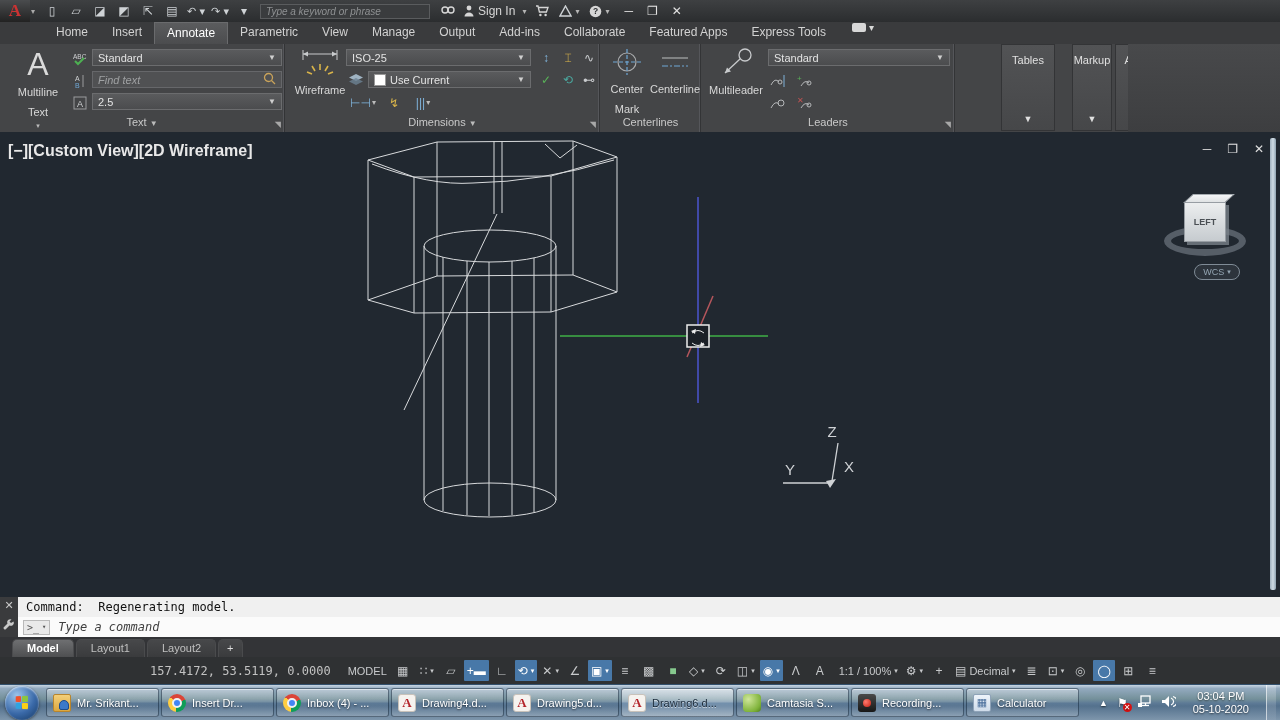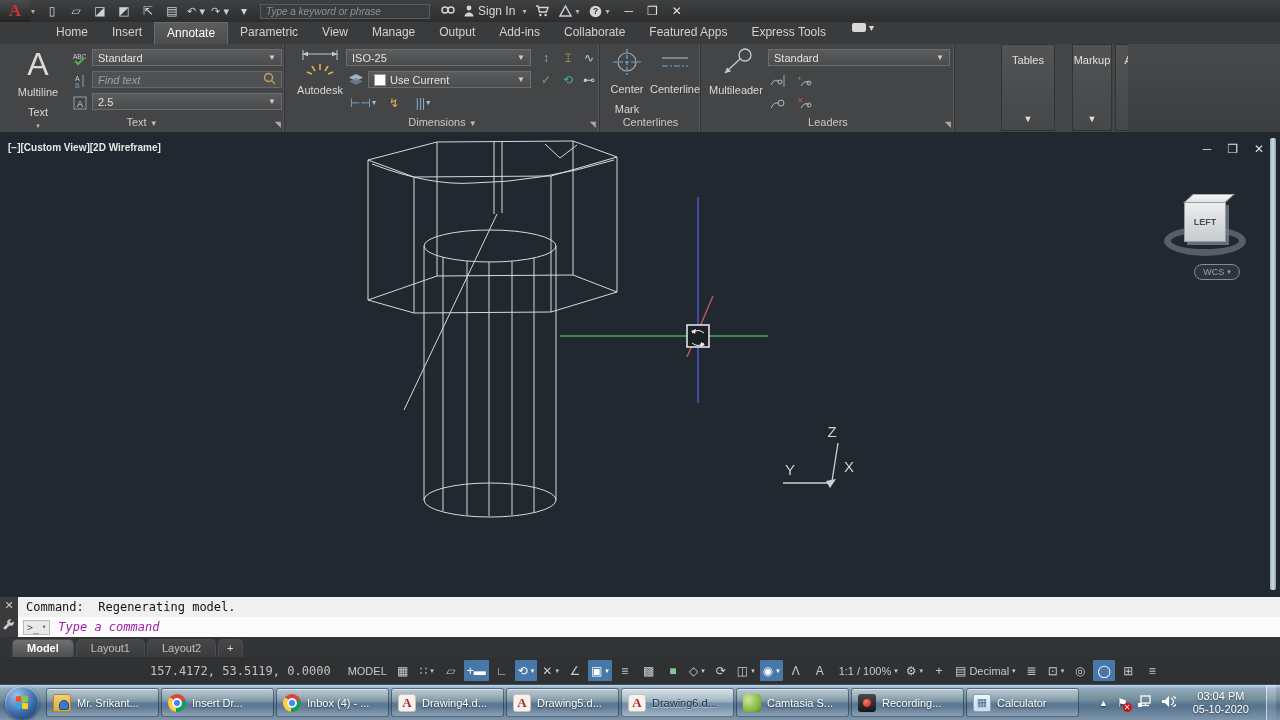--- a/index.html
+++ b/index.html
@@ -66,21 +66,21 @@
   .collapsed { position:absolute; top:0; height:87px; background:linear-gradient(#525355,#464749);
     border:1px solid #333436; display:flex; flex-direction:column; align-items:center;margin-left:44px; }
   .collapsed .clabel { margin-top:9px; font-size:11px; color:#e0e0e0; }
   .collapsed .ccaret { margin-top:auto; margin-bottom:6px; color:#e0e0e0; font-size:9px; }
   .ribbon-rest { position:absolute; right:0; top:0; width:152px; height:88px;
     background:linear-gradient(#48494b,#3d3e40); }
 
   
   .viewport { position:absolute; top:132px; left:0; width:1280px; height:465px;
     background:#212830; overflow:hidden; }
-  .vp-label { position:absolute; top:10px; left:8px; color:#e8e8e8; font-size:10px; font-weight:bold; }
+  .vp-label { position:absolute; top:10px; left:8px; color:#e8e8e8; font-size:16px; font-weight:bold; }
   .vp-label span { cursor:default; }
   .vp-winbtns { position:absolute; top:10px; right:16px; color:#e0e0e0; font-size:12px;
     display:flex; gap:16px; }
   .vp-scroll { position:absolute; top:6px; right:4px; width:6px; height:452px;
     background:linear-gradient(90deg,#9fb0bd,#cfdbe4,#8fa2b0); border-radius:2px; }
   .viewcube { position:absolute; top:46px; right:28px; width:90px; height:110px;text-align:center; }
   .vc-ring { position:absolute; top:48px; left:2px; width:82px; height:30px; border-radius:50%;
     border:7px solid rgba(150,160,170,.45); }
   .vc-cube { position:absolute; top:24px; left:22px; width:42px; height:40px;
     background:linear-gradient(#eceeef,#c6cbcf); border:1px solid #979da3;
@@ -97,21 +97,21 @@
   .cmd { position:absolute; top:597px; left:0; width:1280px; height:40px; background:#3a3b3d; }
   .cmd-left { position:absolute; left:0; top:0; width:18px; height:40px; background:#3a3b3d;
     display:flex; flex-direction:column; align-items:center; justify-content:space-around; color:#c9c9c9; }
   .cmd-hist { position:absolute; left:18px; top:0; width:1262px; height:20px; background:#f0f0f0;
     color:#111; font-family:"DejaVu Sans Mono", monospace; font-size:12px; line-height:20px;
     padding-left:8px; white-space:pre; }
   .cmd-input { position:absolute; left:18px; top:20px; width:1262px; height:20px; background:#fbfbfb;
     display:flex; align-items:center; font-family:"DejaVu Sans Mono", monospace; font-size:12px; }
   .cmd-chip { display:flex; align-items:center; margin-left:5px; border:1px solid #b9b9b9;
     background:#e9e9e9; color:#555; height:15px; font-size:10px; padding:0 3px; gap:3px; }
-  .cmd-ph { color:#a21caf; font-style:italic; margin-left:8px; }
+  .cmd-ph { color:#404040; font-style:italic; margin-left:8px; }
 
   
   .layoutbar { position:absolute; top:637px; left:0; width:1280px; height:20px; background:#333437;
     display:flex; align-items:flex-end; padding-left:12px; }
   .ltab { padding:2px 14px 3px; font-size:11px; color:#c0c0c0;
     border:1px solid #4a4b4d; border-bottom:none; border-radius:5px 5px 0 0;
     background:linear-gradient(#47484a,#3a3b3d); margin-right:2px; }
   .ltab.active { background:linear-gradient(#6e6f71,#4e4f51); color:#fff; font-weight:bold; }
   .ltab.add { padding:2px 8px 3px; color:#ddd; }
 
@@ -316,21 +316,21 @@
           <line x1="3" y1="6" x2="37" y2="6" stroke="#c8cacc"></line>
           <path d="M3,6 l5,-2.5 v5 z M37,6 l-5,-2.5 v5 z" fill="#c8cacc"></path>
           <g stroke="#d9b44a" stroke-width="1.6">
               <line x1="20" y1="16" x2="20" y2="22"></line>
               <line x1="12" y1="18" x2="15" y2="23"></line>
               <line x1="28" y1="18" x2="25" y2="23"></line>
               <line x1="7" y1="24" x2="12" y2="26"></line>
               <line x1="33" y1="24" x2="28" y2="26"></line>
             </g>
         </svg>
-        <span class="blabel">Autodesk</span>
+        <span class="blabel">Wireframe</span>
       </div>
       <div class="dd" style="left:60px; top:5px; width:185px;">
         <span>ISO-25</span>
         <span class="caret">▼</span>
       </div>
       <div class="mini" style="left:60px; top:27px;">
         <svg width="16" height="14" viewBox="0 0 16 14">
             <path d="M8,1 L15,4.5 8,8 1,4.5 Z" fill="#9fb3c2"></path>
             <path d="M8,5 L15,8.5 8,12 1,8.5 Z" fill="#6d8294" opacity=".8"></path>
           </svg>

